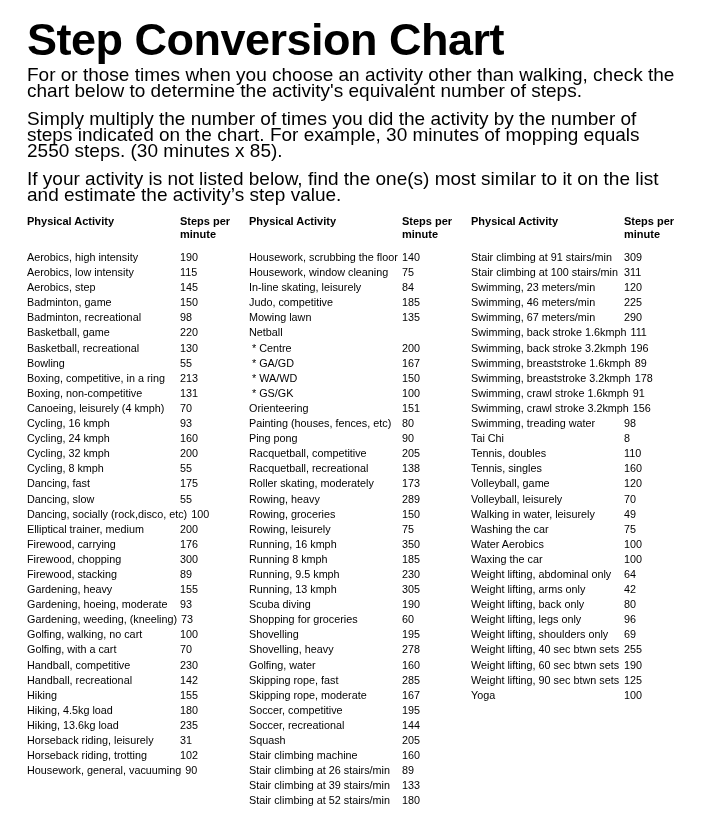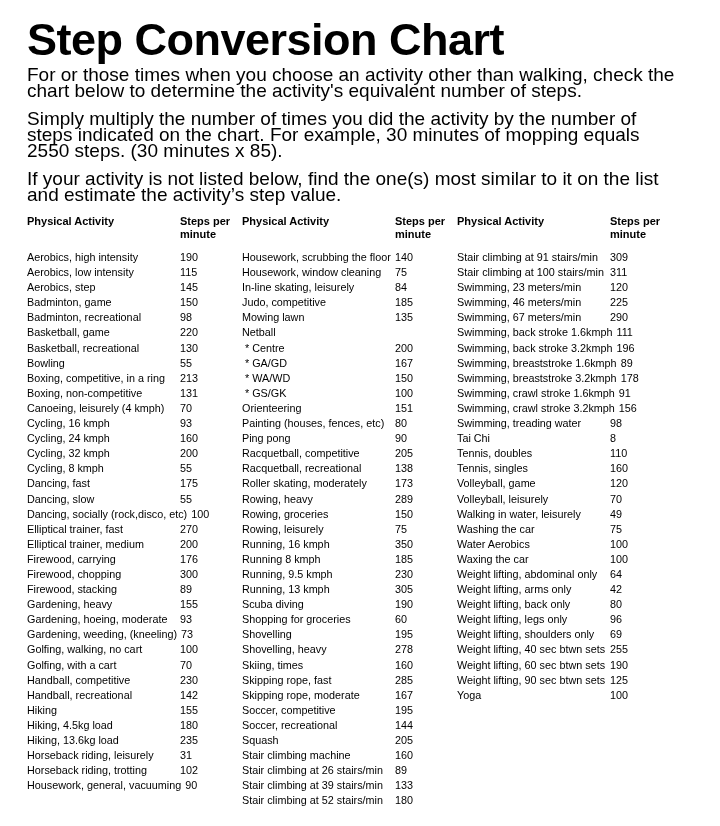--- a/index.html
+++ b/index.html
@@ -27,21 +27,21 @@
   }
   .intro p {
     font-size: 19px;
     line-height: 16px;
     margin: 0 0 12px 0;
     max-width: 660px;
   }
   .table {
     display: grid;
     grid-template-columns: 197px 197px 197px;
-    column-gap: 18px;
+    column-gap: 25px;
     margin-top: 6px;
   }
   .col { min-width: 0; }
   .thead {
     display: flex;
     align-items: flex-start;
     font-weight: bold;
     font-size: 11px;
     line-height: 13px;
     margin-bottom: 9px;
@@ -162,24 +162,20 @@
         </div>
         <div class="trow">
           <span class="activity">Dancing, slow</span>
           <span class="steps">55</span>
         </div>
         <div class="trow">
           <span class="activity">Dancing, socially (rock,disco, etc)</span>
           <span class="steps">100</span>
         </div>
         <div class="trow">
-          <span class="activity">Elliptical trainer, fast</span>
-          <span class="steps">270</span>
-        </div>
-        <div class="trow">
           <span class="activity">Elliptical trainer, medium</span>
           <span class="steps">200</span>
         </div>
         <div class="trow">
           <span class="activity">Firewood, carrying</span>
           <span class="steps">176</span>
         </div>
         <div class="trow">
           <span class="activity">Firewood, chopping</span>
           <span class="steps">300</span>
@@ -350,21 +346,21 @@
         </div>
         <div class="trow">
           <span class="activity">Shovelling</span>
           <span class="steps">195</span>
         </div>
         <div class="trow">
           <span class="activity">Shovelling, heavy</span>
           <span class="steps">278</span>
         </div>
         <div class="trow">
-          <span class="activity">Skiing, times</span>
+          <span class="activity">Golfing, water</span>
           <span class="steps">160</span>
         </div>
         <div class="trow">
           <span class="activity">Skipping rope, fast</span>
           <span class="steps">285</span>
         </div>
         <div class="trow">
           <span class="activity">Skipping rope, moderate</span>
           <span class="steps">167</span>
         </div>

